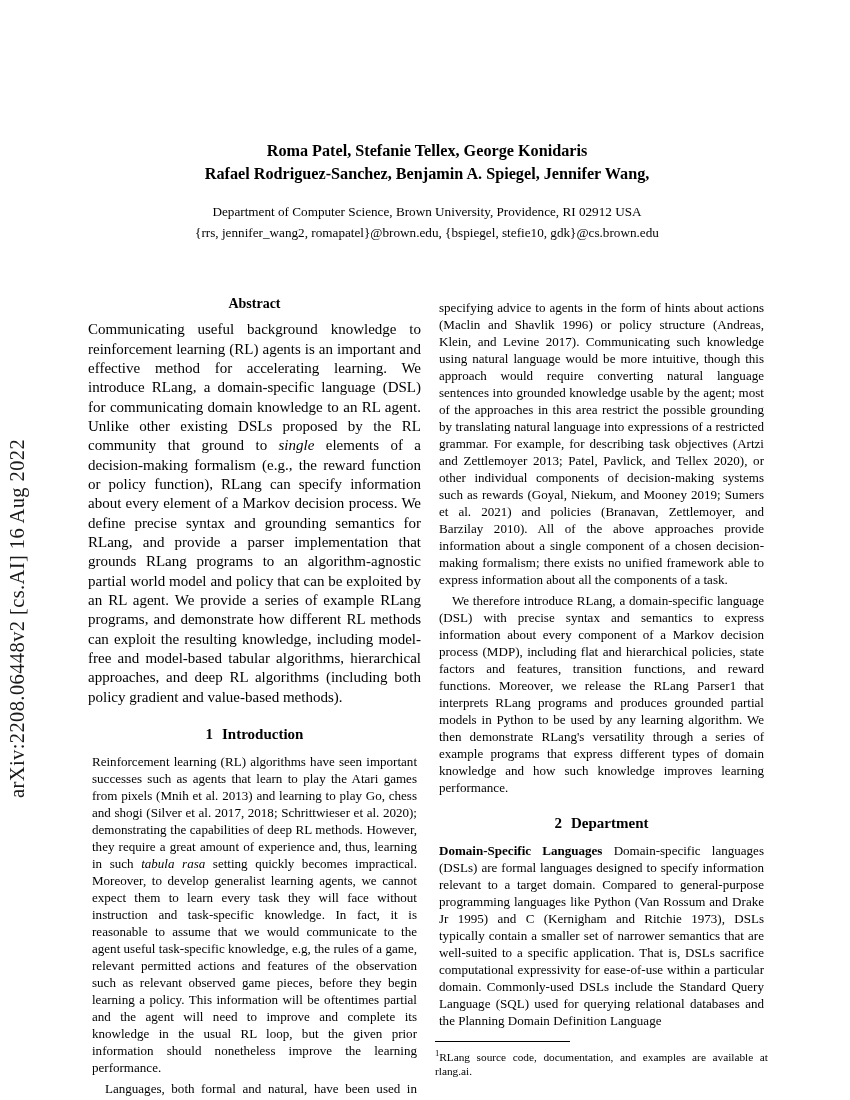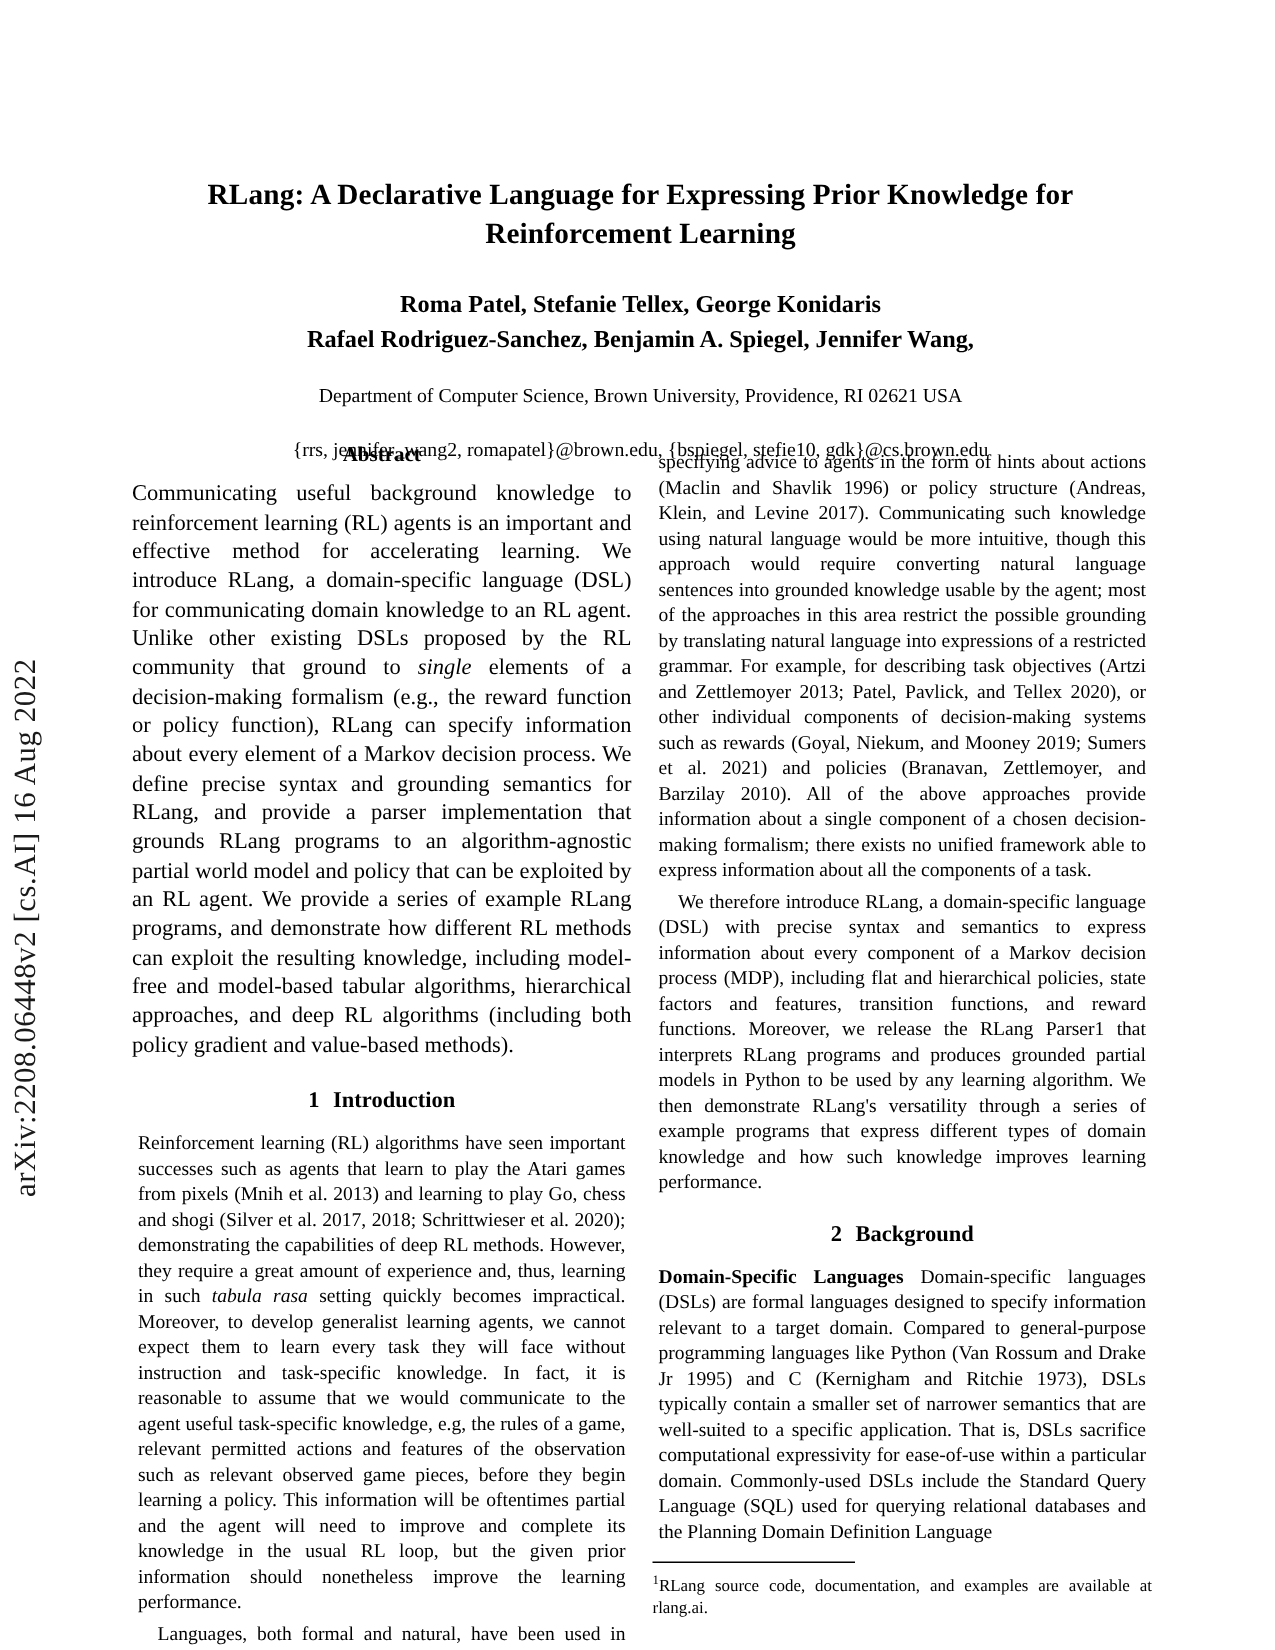--- a/index.html
+++ b/index.html
@@ -55,21 +55,21 @@
     font-size: 16.2px;
     font-weight: bold;
     line-height: 1.42;
   }
   .affil {
     margin-top: 16px;
     text-align: center;
     font-size: 13.2px;
     line-height: 1.48;
   }
-  .affil div + div { margin-top: 17px; }
+  .affil div + div { margin-top: 1px; }
   .columns {
     position: absolute;
     left: 88px;
     top: 295px;
     width: 694px;
     display: flex;
     gap: 14px;
   }
   .col {
     width: 333px;
@@ -118,27 +118,26 @@
   .footnote .fnum { font-size: 8.5px; vertical-align: super; }
 </style>
 </head>
 <body>
 
 <div class="page">
 
   <div class="arxiv-stamp">arXiv:2208.06448v2  [cs.AI]  16 Aug 2022</div>
 
   <div class="content">
-    <h1 class="title">RLang: A Declarative Language for Expressing Prior Knowledge for Reinforcement Learning</h1>
     <div class="authors">
       <div>Roma Patel, Stefanie Tellex, George Konidaris</div>
       <div>Rafael Rodriguez-Sanchez, Benjamin A. Spiegel, Jennifer Wang,</div>
     </div>
     <div class="affil">
-      <div>Department of Computer Science, Brown University, Providence, RI 02621 USA</div>
+      <div>Department of Computer Science, Brown University, Providence, RI 02912 USA</div>
       <div>{rrs, jennifer_wang2, romapatel}@brown.edu, {bspiegel, stefie10, gdk}@cs.brown.edu</div>
     </div>
   </div>
 
   <div class="columns">
 
     <div class="col">
       <div class="section-head">Abstract</div>
       <div class="abstract-body">Communicating useful background knowledge to reinforcement learning (RL) agents is an important and effective method for accelerating learning. We introduce RLang, a domain-specific language (DSL) for communicating domain knowledge to an RL agent. Unlike other existing DSLs proposed by the RL community that ground to <i>single</i> elements of a decision-making formalism (e.g., the reward function or policy function), RLang can specify information about every element of a Markov decision process. We define precise syntax and grounding semantics for RLang, and provide a parser implementation that grounds RLang programs to an algorithm-agnostic partial world model and policy that can be exploited by an RL agent. We provide a series of example RLang programs, and demonstrate how different RL methods can exploit the resulting knowledge, including model-free and model-based tabular algorithms, hierarchical approaches, and deep RL algorithms (including both policy gradient and value-based methods).</div>
 
@@ -148,21 +147,21 @@
 
       <p class="first">Reinforcement learning (RL) algorithms have seen important successes such as agents that learn to play the Atari games from pixels (Mnih et al. 2013) and learning to play Go, chess and shogi (Silver et al. 2017, 2018; Schrittwieser et al. 2020); demonstrating the capabilities of deep RL methods. However, they require a great amount of experience and, thus, learning in such <i>tabula rasa</i> setting quickly becomes impractical. Moreover, to develop generalist learning agents, we cannot expect them to learn every task they will face without instruction and task-specific knowledge. In fact, it is reasonable to assume that we would communicate to the agent useful task-specific knowledge, e.g, the rules of a game, relevant permitted actions and features of the observation such as relevant observed game pieces, before they begin learning a policy. This information will be oftentimes partial and the agent will need to improve and complete its knowledge in the usual RL loop, but the given prior information should nonetheless improve the learning performance.</p>
       <p>Languages, both formal and natural, have been used in various ways to add prior knowledge into decision-making (Luketina et al. 2027). Formal languages benefit from unambiguous syntax and semantics, and can therefore be reliably used to represent knowledge. These have proven useful in</p>
     </div>
 
     <div class="col">
       <p class="first">specifying advice to agents in the form of hints about actions (Maclin and Shavlik 1996) or policy structure (Andreas, Klein, and Levine 2017). Communicating such knowledge using natural language would be more intuitive, though this approach would require converting natural language sentences into grounded knowledge usable by the agent; most of the approaches in this area restrict the possible grounding by translating natural language into expressions of a restricted grammar. For example, for describing task objectives (Artzi and Zettlemoyer 2013; Patel, Pavlick, and Tellex 2020), or other individual components of decision-making systems such as rewards (Goyal, Niekum, and Mooney 2019; Sumers et al. 2021) and policies (Branavan, Zettlemoyer, and Barzilay 2010). All of the above approaches provide information about a single component of a chosen decision-making formalism; there exists no unified framework able to express information about all the components of a task.</p>
       <p>We therefore introduce RLang, a domain-specific language (DSL) with precise syntax and semantics to express information about every component of a Markov decision process (MDP), including flat and hierarchical policies, state factors and features, transition functions, and reward functions. Moreover, we release the RLang Parser1 that interprets RLang programs and produces grounded partial models in Python to be used by any learning algorithm. We then demonstrate RLang's versatility through a series of example programs that express different types of domain knowledge and how such knowledge improves learning performance.</p>
 
       <div class="section-num-head">
-        <span class="num">2</span><span>Background</span>
+        <span class="num">2</span><span>Department</span>
       </div>
 
       <p class="first"><span class="runin">Domain-Specific Languages</span> <span>Domain-specific languages (DSLs) are formal languages designed to specify information relevant to a target domain. Compared to general-purpose programming languages like Python (Van Rossum and Drake Jr 1995) and C (Kernigham and Ritchie 1973), DSLs typically contain a smaller set of narrower semantics that are well-suited to a specific application. That is, DSLs sacrifice computational expressivity for ease-of-use within a particular domain. Commonly-used DSLs include the Standard Query Language (SQL) used for querying relational databases and the Planning Domain Definition Language</span></p>
 
       <div class="footnote-rule"></div>
       <div class="footnote"><span class="fnum">1</span><span>RLang source code, documentation, and examples are available at rlang.ai.</span></div>
     </div>
 
   </div>
 </div>

